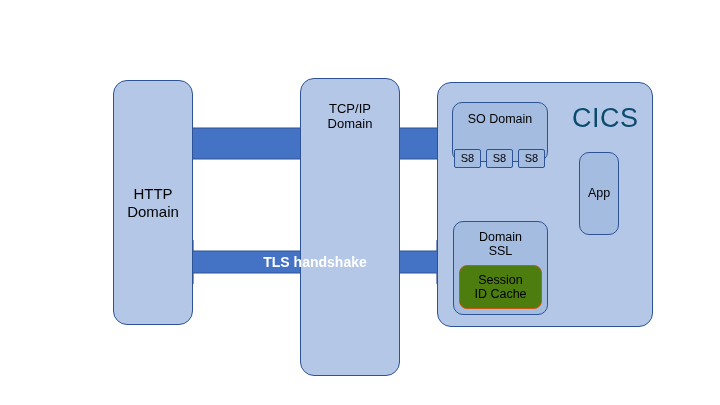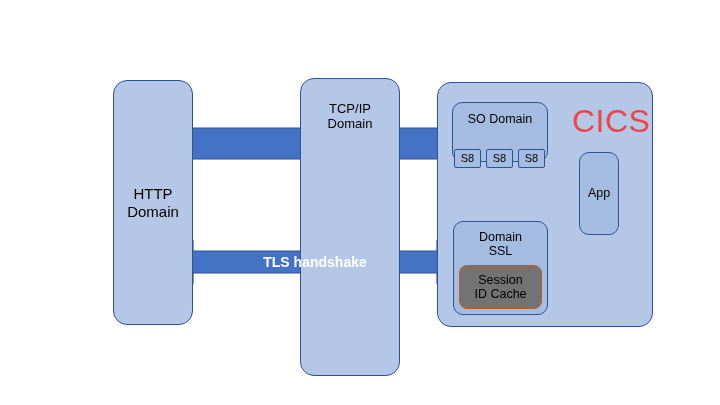--- a/index.html
+++ b/index.html
@@ -33,40 +33,40 @@
     border: 1.5px solid #2e5395;
     border-radius: 14px;
   }
   
   .subbox {
     background: #a4bce0;
     border: 1.3px solid #2e5395;
     border-radius: 10px;
   }
   .cache {
-    background: #737373;
+    background: #4d7c0f;
     border: 1.3px solid #c55a11;
     border-radius: 8px;
   }
   .chip {
     background: #a4bce0;
     border: 1.2px solid #2e5395;
     border-radius: 2px;
     font-size: 11px;
   }
   .label-http-client { font-size: 15px; }
   .label-tcpip { font-size: 13px; }
   .label-so-domain { font-size: 12.5px; }
   .label-system-ssl { font-size: 12.5px; }
   .label-cache { font-size: 12.5px; }
   .label-app { font-size: 12.5px; }
   .cics-title {
     position: absolute;
-    font-size: 32px;
-    color: #ef4444;
+    font-size: 27px;
+    color: #0c4a6e;
     letter-spacing: 0.5px;
   }
   
   .arrow-svg {
     position: absolute;
     left: 0;
     top: 0;
     width: 720px;
     height: 405px;
     pointer-events: none;

